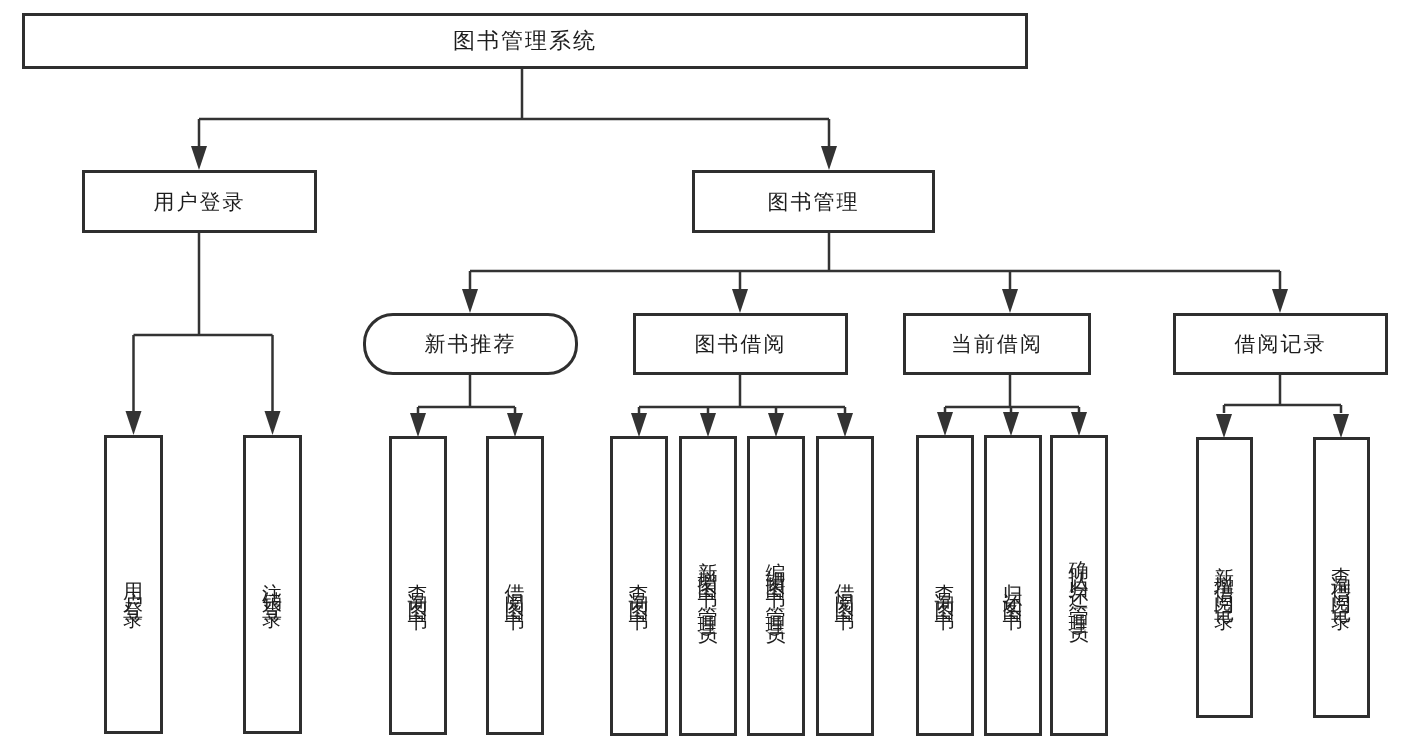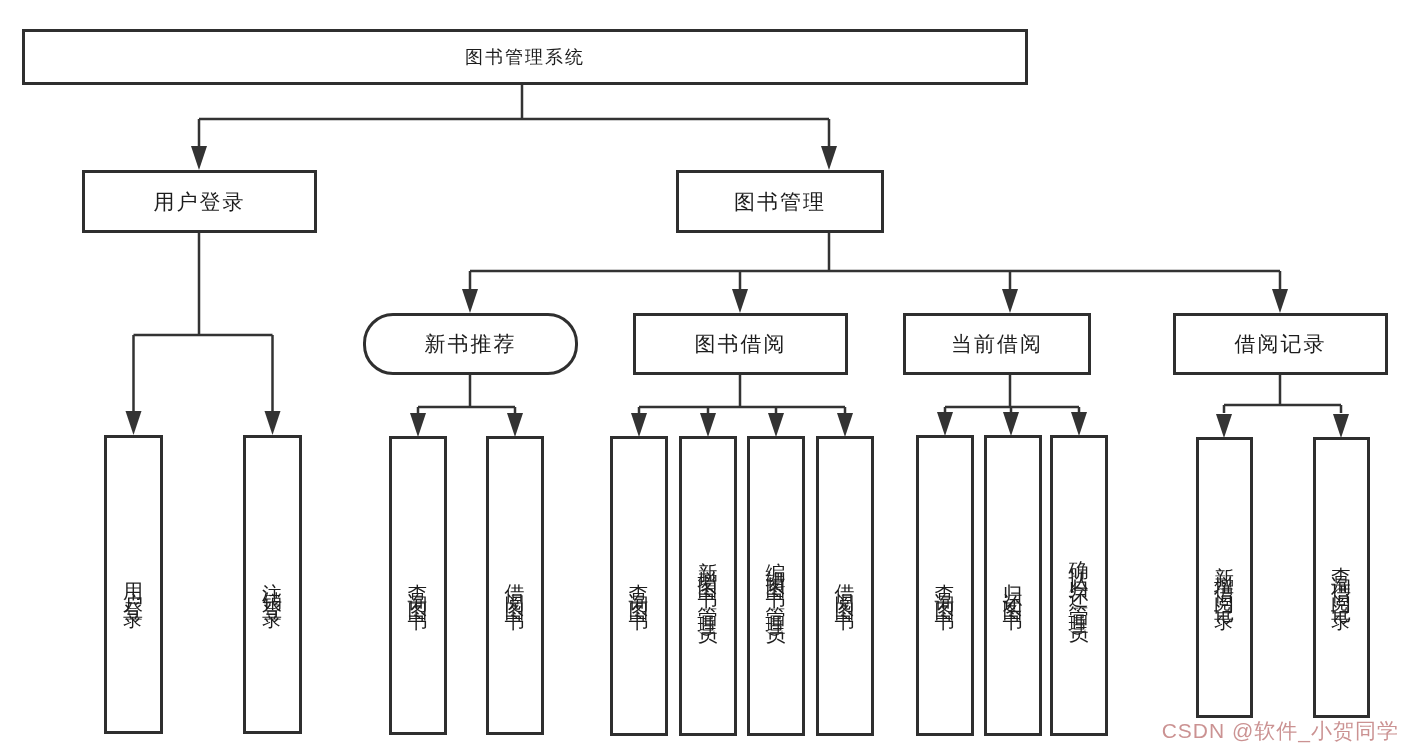--- a/index.html
+++ b/index.html
@@ -22,33 +22,33 @@
     display:flex;align-items:center;justify-content:center;
   }
   .hbox{font-size:21px;letter-spacing:2px;white-space:nowrap;}
   .vbox{
     writing-mode:vertical-rl;
     text-orientation:mixed;
     font-size:20px;
     letter-spacing:9px;
     line-height:1;
   }
-  .root-box{font-size:18px;margin-top:16px;}
+  .root-box{font-size:22px;}
   .watermark{
     position:absolute;
     right:6px;bottom:2px;
     font-size:21px;
     letter-spacing:1px;
     color:rgba(186,110,110,0.75);
     white-space:nowrap;
   }
   
   .n-root{left:22px;top:13px;width:1006px;height:56px;}
   .n-l2a{left:82px;top:170px;width:235px;height:63px;}
-  .n-l2b{left:676px;top:170px;width:208px;height:63px;}
+  .n-l2b{left:692px;top:170px;width:243px;height:63px;}
   .n-l3a{left:363px;top:313px;width:215px;height:62px;border-radius:30px;}
   .n-l3b{left:633px;top:313px;width:215px;height:62px;text-align:right;}
   .n-l3c{left:903px;top:313px;width:188px;height:62px;}
   .n-l3d{left:1173px;top:313px;width:215px;height:62px;}
   .n-g1a{left:104px;top:435px;width:59px;height:299px;}
   .n-g1b{left:243px;top:435px;width:59px;height:299px;}
   .n-g2a{left:389px;top:436px;width:58px;height:299px;}
   .n-g2b{left:486px;top:436px;width:58px;height:299px;}
   .n-g3a{left:610px;top:436px;width:58px;height:300px;}
   .n-g3b{left:679px;top:436px;width:58px;height:300px;}
@@ -122,14 +122,13 @@
   <div class="vbox n-g3c">编辑图书（管理员）</div>
   <div class="vbox n-g3d">借阅图书</div>
 
   <div class="vbox n-g4a">查询图书</div>
   <div class="vbox n-g4b">归还图书</div>
   <div class="vbox n-g4c">确认归还（管理员）</div>
 
   <div class="vbox n-g5a">新增借阅记录</div>
   <div class="vbox n-g5b">查询借阅记录</div>
 
-  <div class="watermark">CSDN @软件_小贺同学</div>
 </div>
 
 </body></html>

